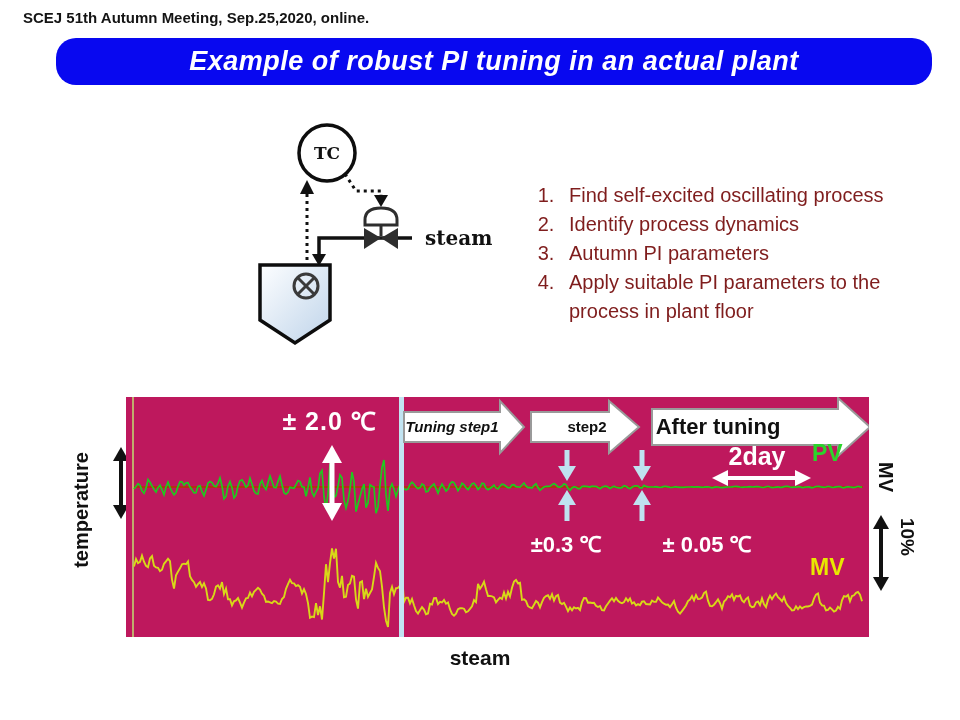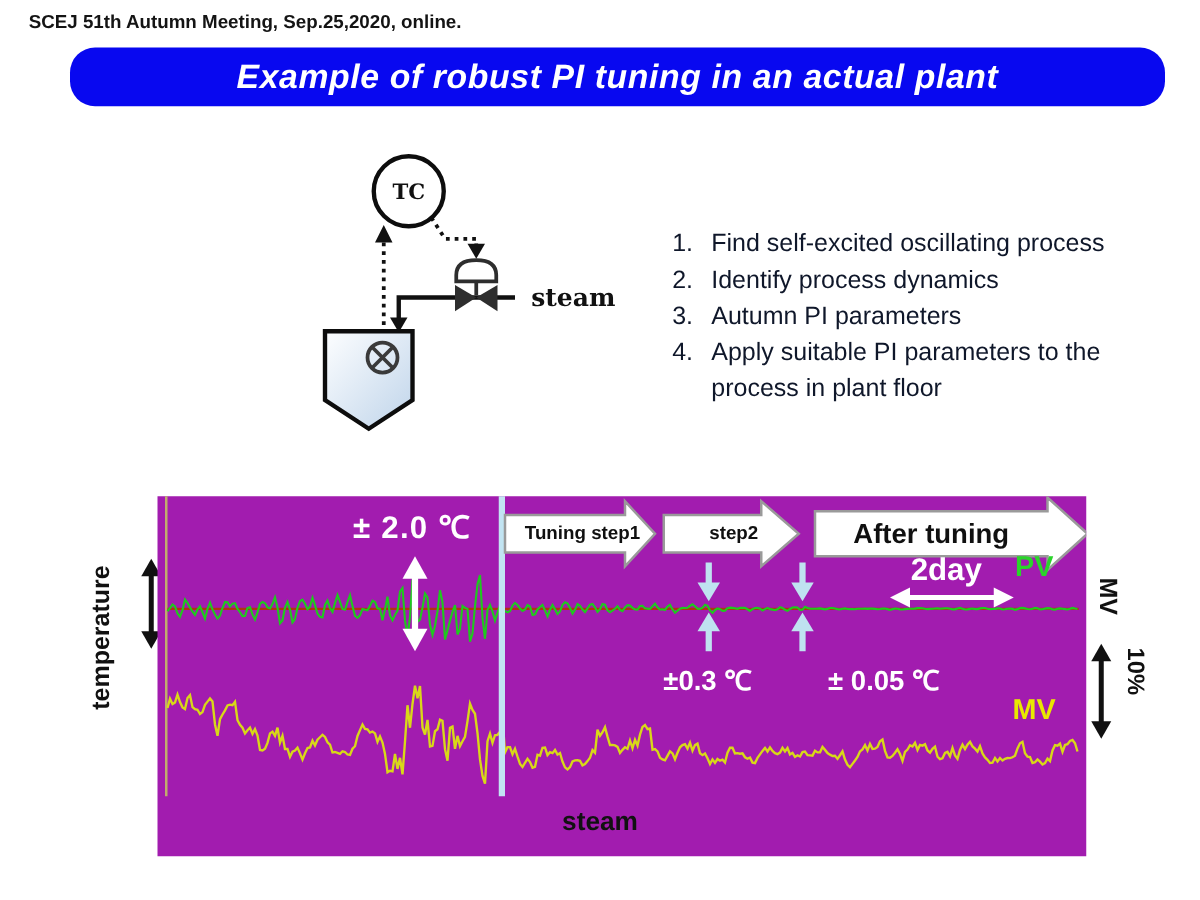--- a/index.html
+++ b/index.html
@@ -4,46 +4,46 @@
 <style>
   html,body{margin:0;padding:0;background:#fff;}
   .slide{position:relative;width:960px;height:720px;background:#ffffff;overflow:hidden;
          font-family:"Liberation Sans",sans-serif;color:#111;margin-left:14px;}
   .note{position:absolute;left:9px;top:9px;font-size:15px;font-weight:600;color:#141414;}
   .title-banner{position:absolute;left:42px;top:38px;width:876px;height:47px;background:#0808f0;
                 display:flex;align-items:center;justify-content:center;border-radius:20px;}
   .title-banner span{color:#ffffff;font-style:italic;font-weight:600;font-size:27px;letter-spacing:.5px;}
   .diagram{position:absolute;left:230px;top:110px;}
   .steps{position:absolute;left:512px;top:181px;width:392px;margin:0;padding:0 0 0 34px;
-         font-size:20px;line-height:29px;color:#0f172a;}
+         font-size:20px;line-height:29px;color:#7f1d1d;}
   .steps li{padding-left:9px;}
   .vlabel{position:absolute;font-weight:bold;text-align:center;white-space:nowrap;}
   .temp-label{left:-3px;top:499px;width:140px;height:22px;font-size:20px;transform:rotate(-90deg);}
   .mv-axis-label{left:849px;top:466px;width:46px;height:22px;font-size:20px;transform:rotate(90deg);}
   .pct-label{left:867px;top:526px;width:52px;height:22px;font-size:19px;transform:rotate(90deg);}
   .time-label{position:absolute;left:414px;top:646px;width:104px;text-align:center;
               font-size:21px;font-weight:bold;}
   .side-arrow{position:absolute;}
-  .chart-box{position:absolute;left:112px;top:397px;width:743px;height:288px;background:#a21caf;}
+  .chart-box{position:absolute;left:112px;top:397px;width:743px;height:240px;background:#be185d;}
   .chart-box *{position:absolute;}
   .axis-line{left:6px;top:0;width:2px;height:240px;background:#c0ac6c;}
   .hgrid{left:6px;right:0;height:0;border-top:2px dotted rgba(236,233,206,0.75);}
   .vgrid{top:0;bottom:0;width:0;border-left:2px dotted rgba(198,188,138,0.5);}
   .divider{left:273px;top:0;width:5px;height:240px;background:#c2e4f2;}
   svg.layer{left:0;top:0;}
   .co{white-space:nowrap;}
   .anno{color:#fff;font-weight:bold;text-align:center;}
   .anno-big{left:116px;top:6px;width:175px;font-size:25px;letter-spacing:1px;}
   .anno-02{left:385px;top:131px;width:110px;font-size:22px;}
   .anno-005{left:516px;top:131px;width:130px;font-size:22px;}
   .anno-2day{left:591px;top:45px;width:80px;font-size:25px;font-weight:600;color:#fff;text-align:center;}
   .banner-txt{color:#101010;text-align:center;font-weight:600;}
-  .bt1{left:292px;top:21px;width:96px;font-size:15px;}
+  .bt1{left:278px;top:21px;width:96px;font-size:15px;font-style:italic;}
   .bt2{left:420px;top:21px;width:82px;font-size:15px;}
-  .bt3{left:526px;top:17px;width:186px;font-size:22px;}
+  .bt3{left:499px;top:17px;width:186px;font-size:22px;}
   .pv-tag{left:686px;top:43px;font-size:23px;font-weight:bold;color:#2bd42b;}
   .mv-tag{left:684px;top:157px;font-size:23px;font-weight:bold;color:#e8e800;}
 </style>
 </head>
 <body>
 
 <div class="slide">
 
   <div class="note">SCEJ 51th Autumn Meeting, Sep.25,2020, online.</div>
 

